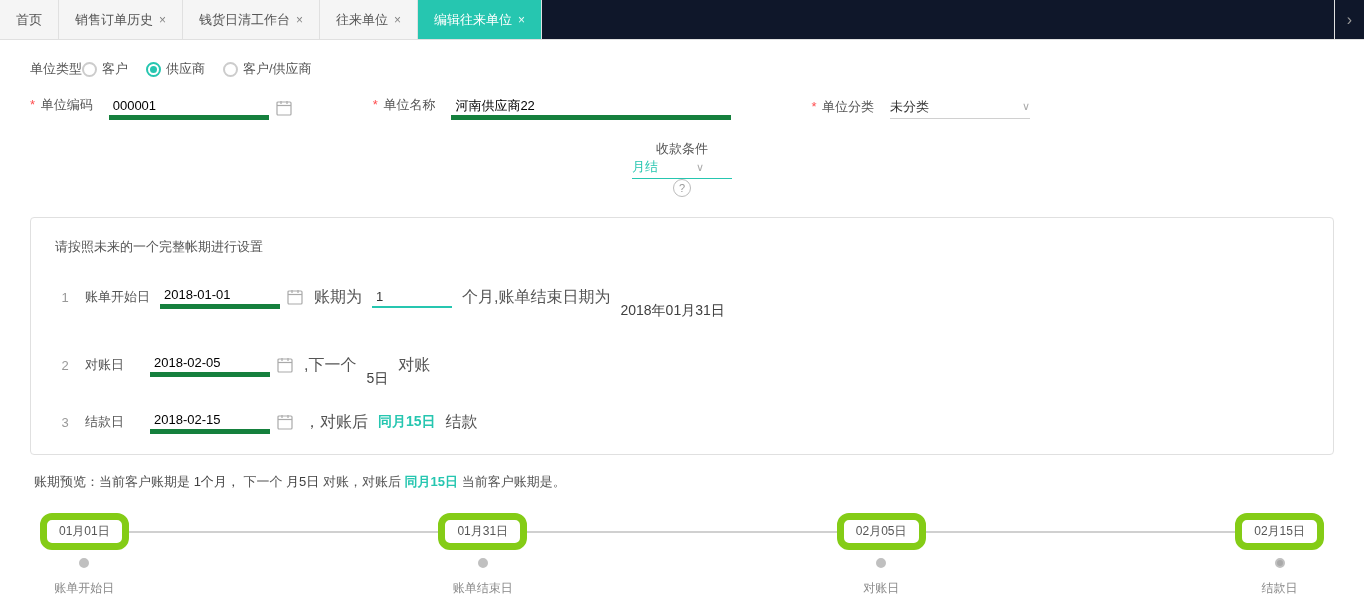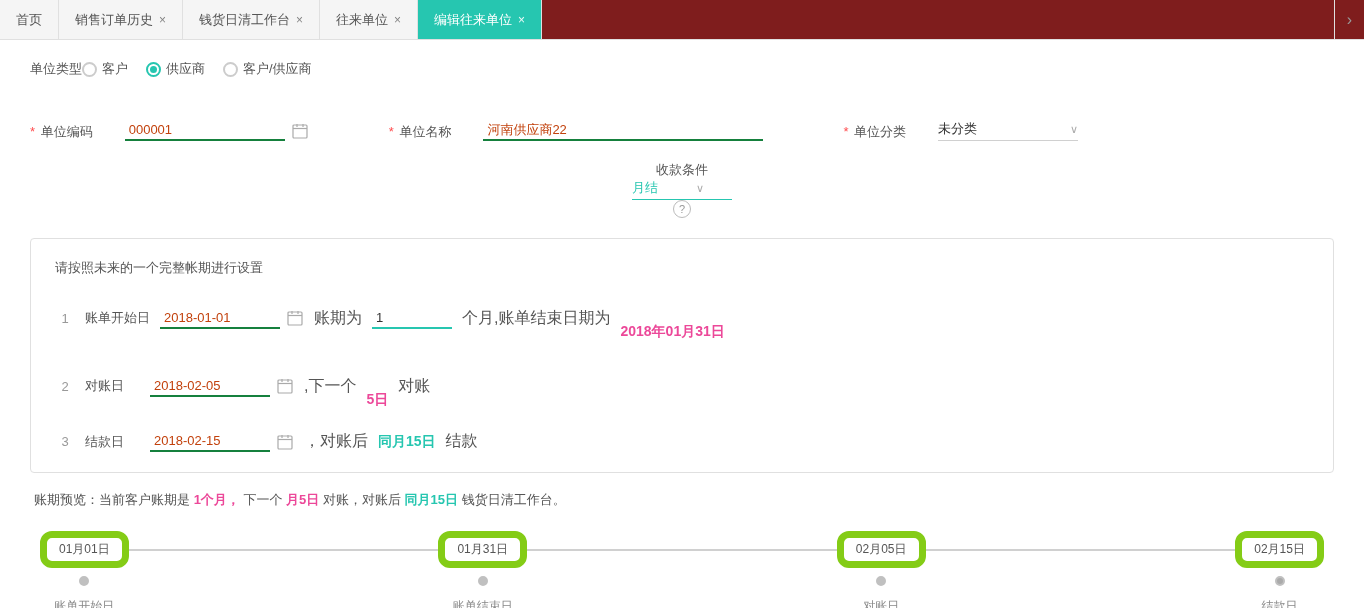--- a/index.html
+++ b/index.html
@@ -2,21 +2,21 @@
 <html><head>
   <meta charset="utf-8">
   <style>
     * { box-sizing: border-box; margin: 0; padding: 0; }
     body { font-family: "Microsoft YaHei", "PingFang SC", sans-serif; font-size: 14px; background: #f5f5f5; color: #333; }
 
     
     .tabs-bar {
       display: flex;
       align-items: center;
-      background: #7f1d1d;
+      background: #0f172a;
       border-bottom: 1px solid #e0e0e0;
       height: 40px;
       padding-left: 0;
       position: relative;
     }
     .tab-item {
       display: flex;
       align-items: center;
       padding: 0 16px;
       height: 100%;
@@ -103,24 +103,24 @@
     .radio-circle.checked::after {
       content: '';
       width: 7px;
       height: 7px;
       border-radius: 50%;
       background: #26c6b0;
     }
 
     .form-input {
       border: none;
-      border-bottom: 2px solid #15803d;
+      border-bottom: 5px solid #15803d;
       outline: none;
       font-size: 13px;
-      color: #c2410c;
+      color: #000000;
       padding: 2px 4px;
       width: 160px;
       background: transparent;
     }
     .form-input.large { width: 280px; }
 
     .input-group {
       display: flex;
       align-items: center;
       gap: 6px;
@@ -211,22 +211,22 @@
     .period-row-label {
       font-size: 13px;
       color: #555;
       min-width: 55px;
     }
     .period-row-text {
       font-size: 16px;
       color: #555;
     }
     .highlight-orange {
-      color: #ec4899;
-      font-weight: 700;
+      color: #404040;
+      font-weight: 400;
       margin-top: 28px;
     }
     .highlight-teal {
       color: #26c6b0;
       font-weight: 700;
     }
     .period-input {
       border: none;
       border-bottom: 2px solid #26c6b0;
       outline: none;
@@ -287,23 +287,22 @@
       background: #aaa;
     }
     .timeline-sublabel {
       font-size: 12px;
       color: #888;
       margin-top: 4px;
     }
 
     .field-group {
       display: flex;
-      align-items: flex-end;
-      gap: 32px;
-      margin-top: 24px;
+      align-items: flex-start;
+      gap: 16px;
     }
     .field-group + .field-group { margin-left: 40px; }
   </style>
 </head>
 <body>
 
 <div class="tabs-bar">
   <div class="tab-item">
     <span>首页</span>
   </div>
@@ -457,21 +456,21 @@
     </div>
   </div>
 
   <div class="preview-text">
     <span>账期预览：当前客户账期是</span>
     <span class="highlight-orange">1个月，</span>
     <span>下一个</span>
     <span class="highlight-orange">月5日</span>
     <span>对账，对账后</span>
     <span class="highlight-teal">同月15日</span>
-    <span>钱货日清工作台。</span>
+    <span>当前客户账期是。</span>
   </div>
 
   <div style="position: relative; margin: 0 10px;">
     <div class="timeline-line"></div>
     <div class="timeline-items">
 
       <div class="timeline-node">
         <div class="timeline-pill">01月01日</div>
         <div class="timeline-dot"></div>
         <div class="timeline-sublabel">账单开始日</div>

